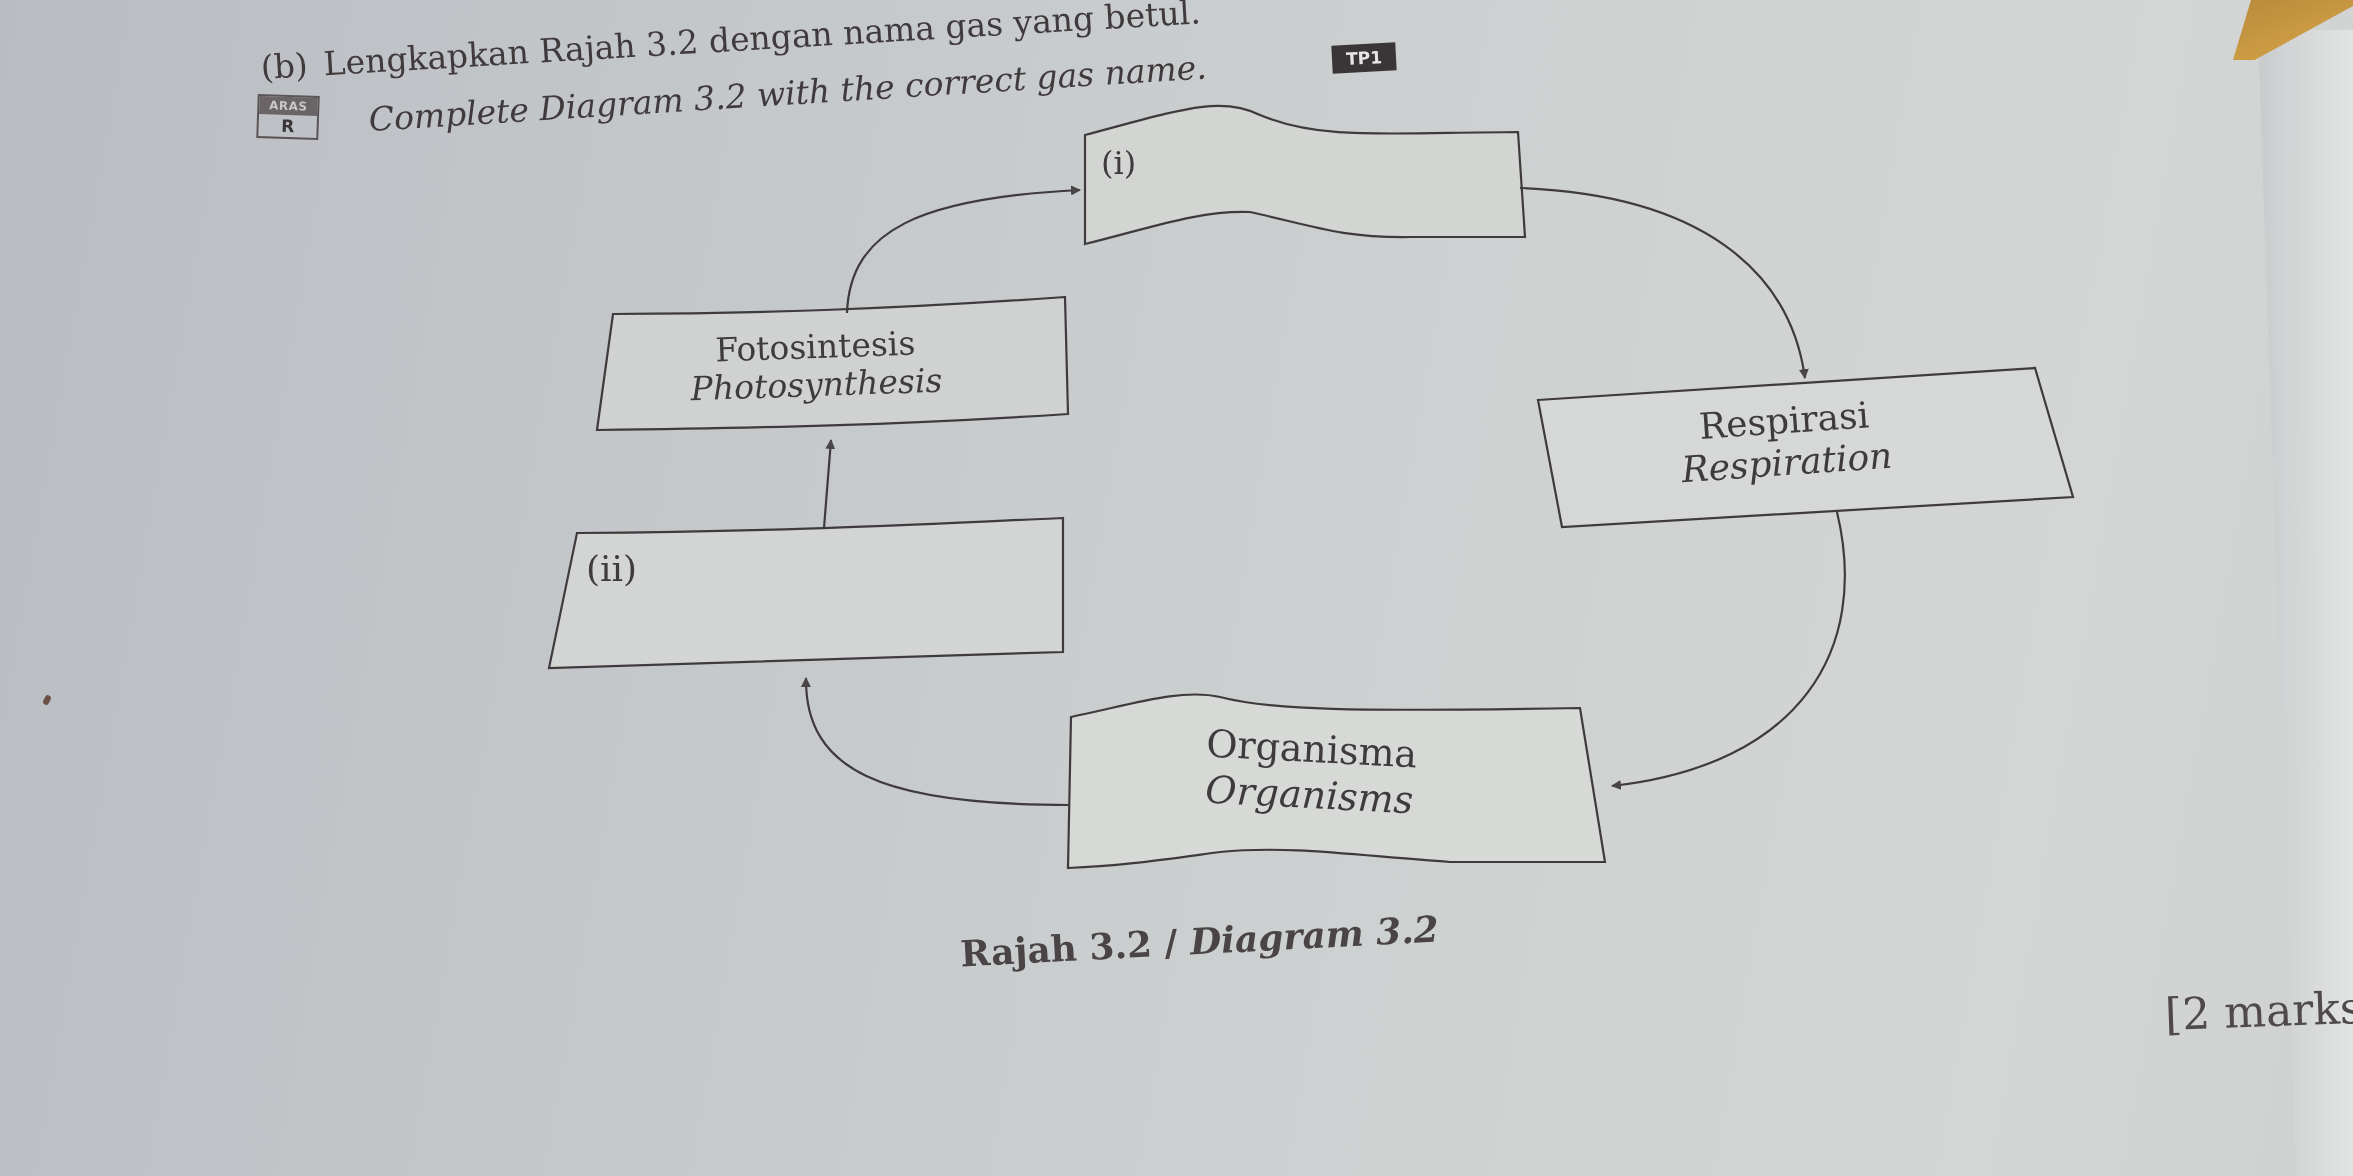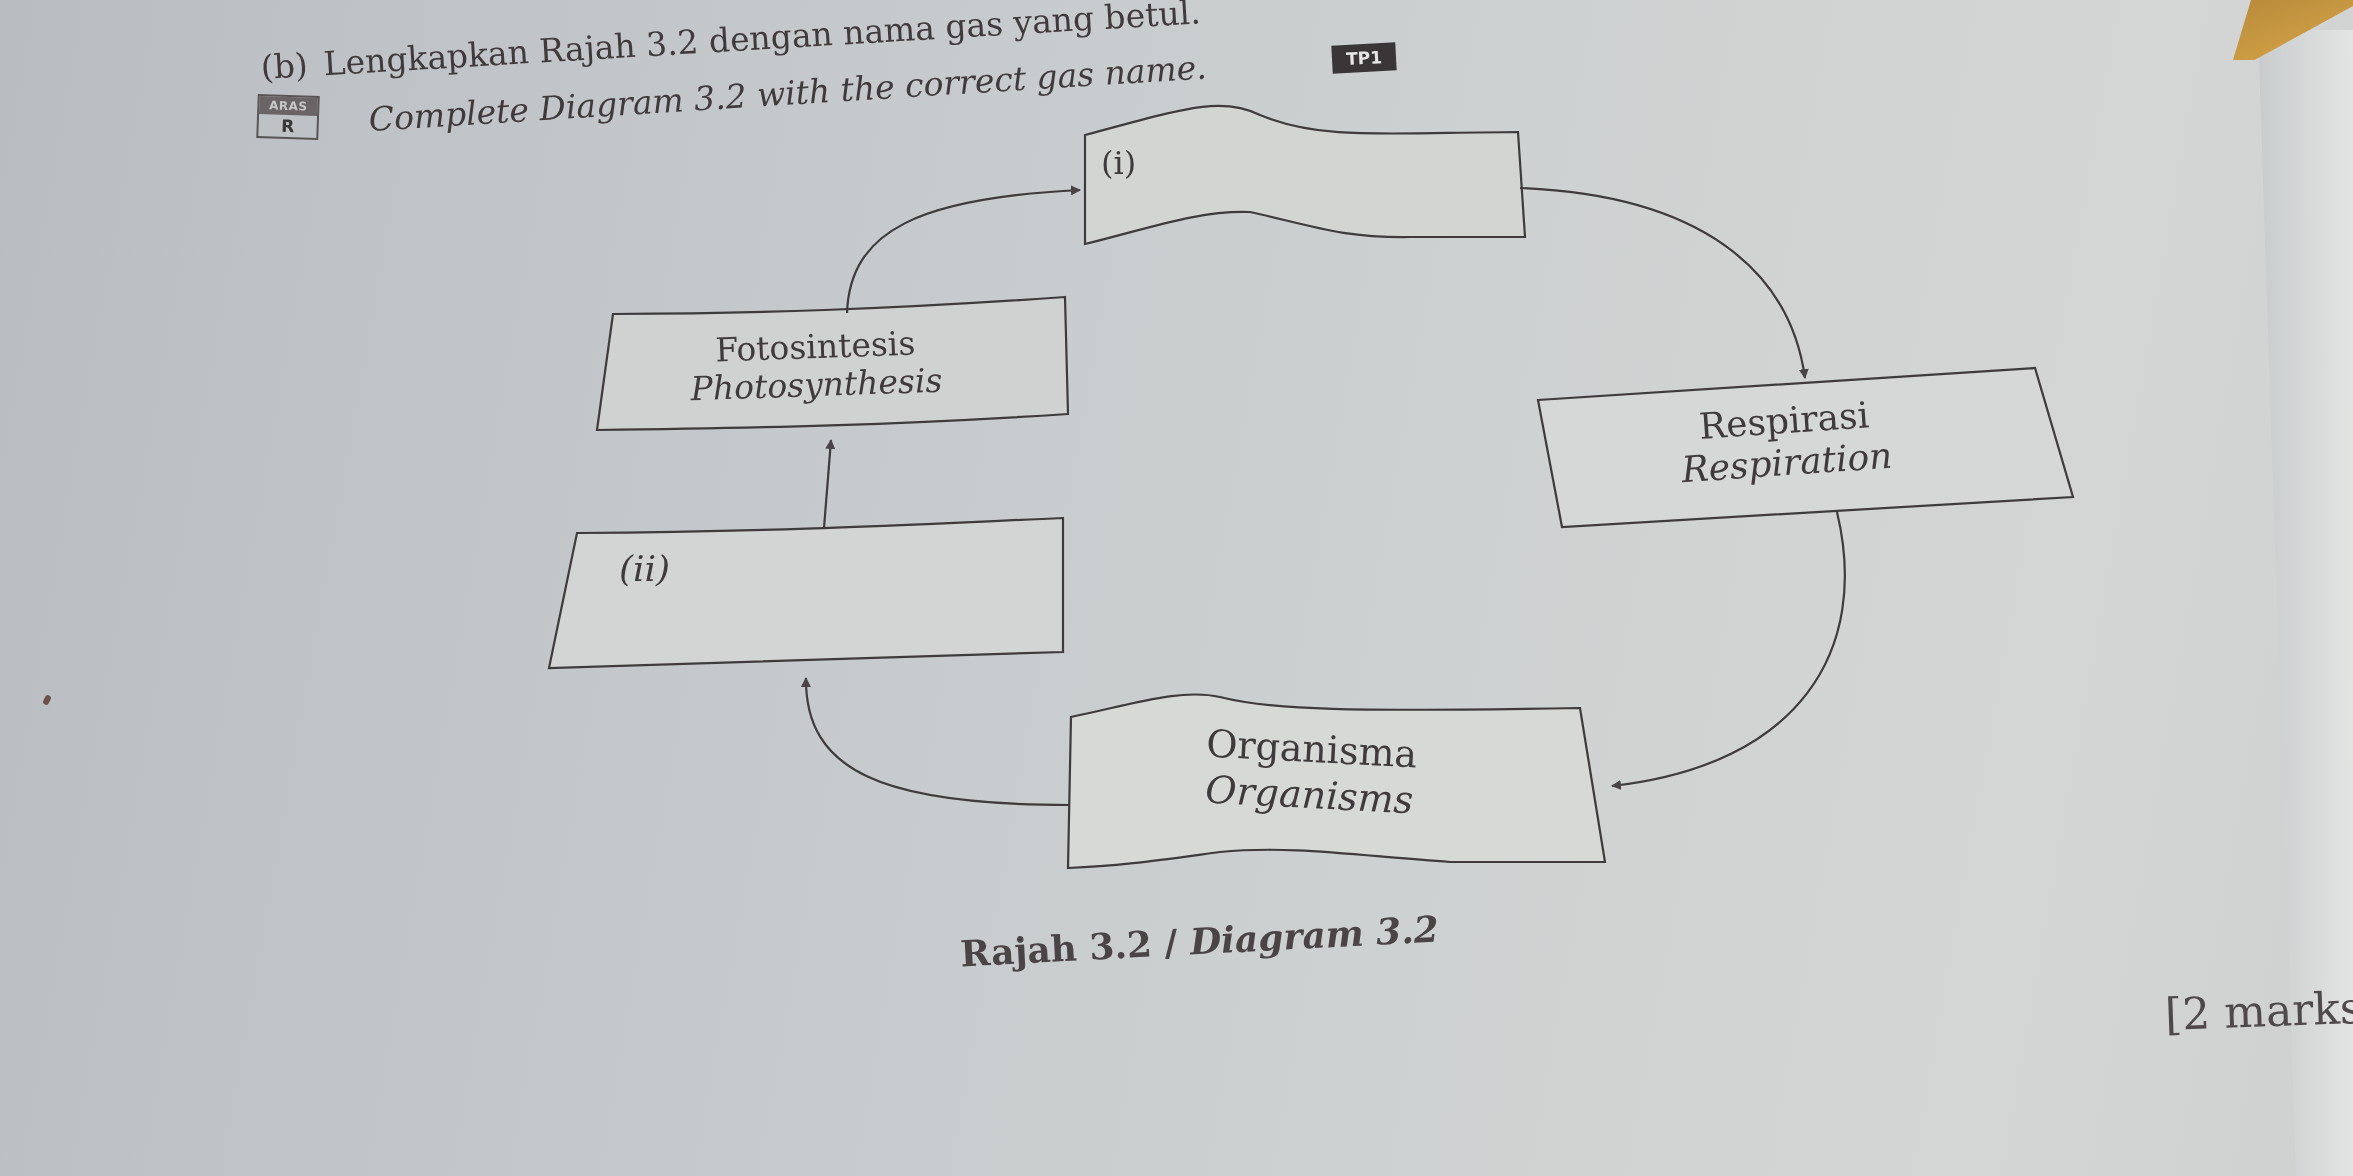--- a/index.html
+++ b/index.html
@@ -49,21 +49,21 @@
     }
     .box-label .l1 { display: block; font-size: 33px; line-height: 38px; }
     .box-label .l2 { display: block; font-size: 33px; line-height: 38px; font-style: italic; }
     .lbl-photo { left: 690px; top: 328px; transform: rotate(-2deg); }
     .lbl-resp { left: 1680px; top: 400px; transform: rotate(-4deg); }
     .lbl-resp .l1, .lbl-resp .l2 { font-size: 36px; line-height: 42px; }
     .lbl-org { left: 1205px; top: 726px; transform: rotate(3deg); }
     .lbl-org .l1, .lbl-org .l2 { font-size: 38px; line-height: 46px; }
     .blank-marker { position: absolute; font-size: 32px; color: #3f3a3c; }
     .marker-i { left: 1101px; top: 144px; }
-    .marker-ii { left: 619px; top: 548px; font-style: italic; font-size: 36px; }
+    .marker-ii { left: 586px; top: 548px; font-size: 36px; }
     .answer-slot { position: absolute; background: transparent; border: none; outline: none; }
     .slot-i { left: 1090px; top: 180px; width: 420px; height: 50px; }
     .slot-ii { left: 575px; top: 590px; width: 450px; height: 50px; }
     .caption {
       position: absolute; left: 960px; top: 920px; font-size: 36px; font-weight: bold; color: #4a4446;
       transform: rotate(-3deg); white-space: nowrap;
     }
     .caption .cap-en { font-style: italic; }
     .marks {
       position: absolute; left: 2165px; top: 985px; font-size: 44px; color: #4f494b; white-space: nowrap;

